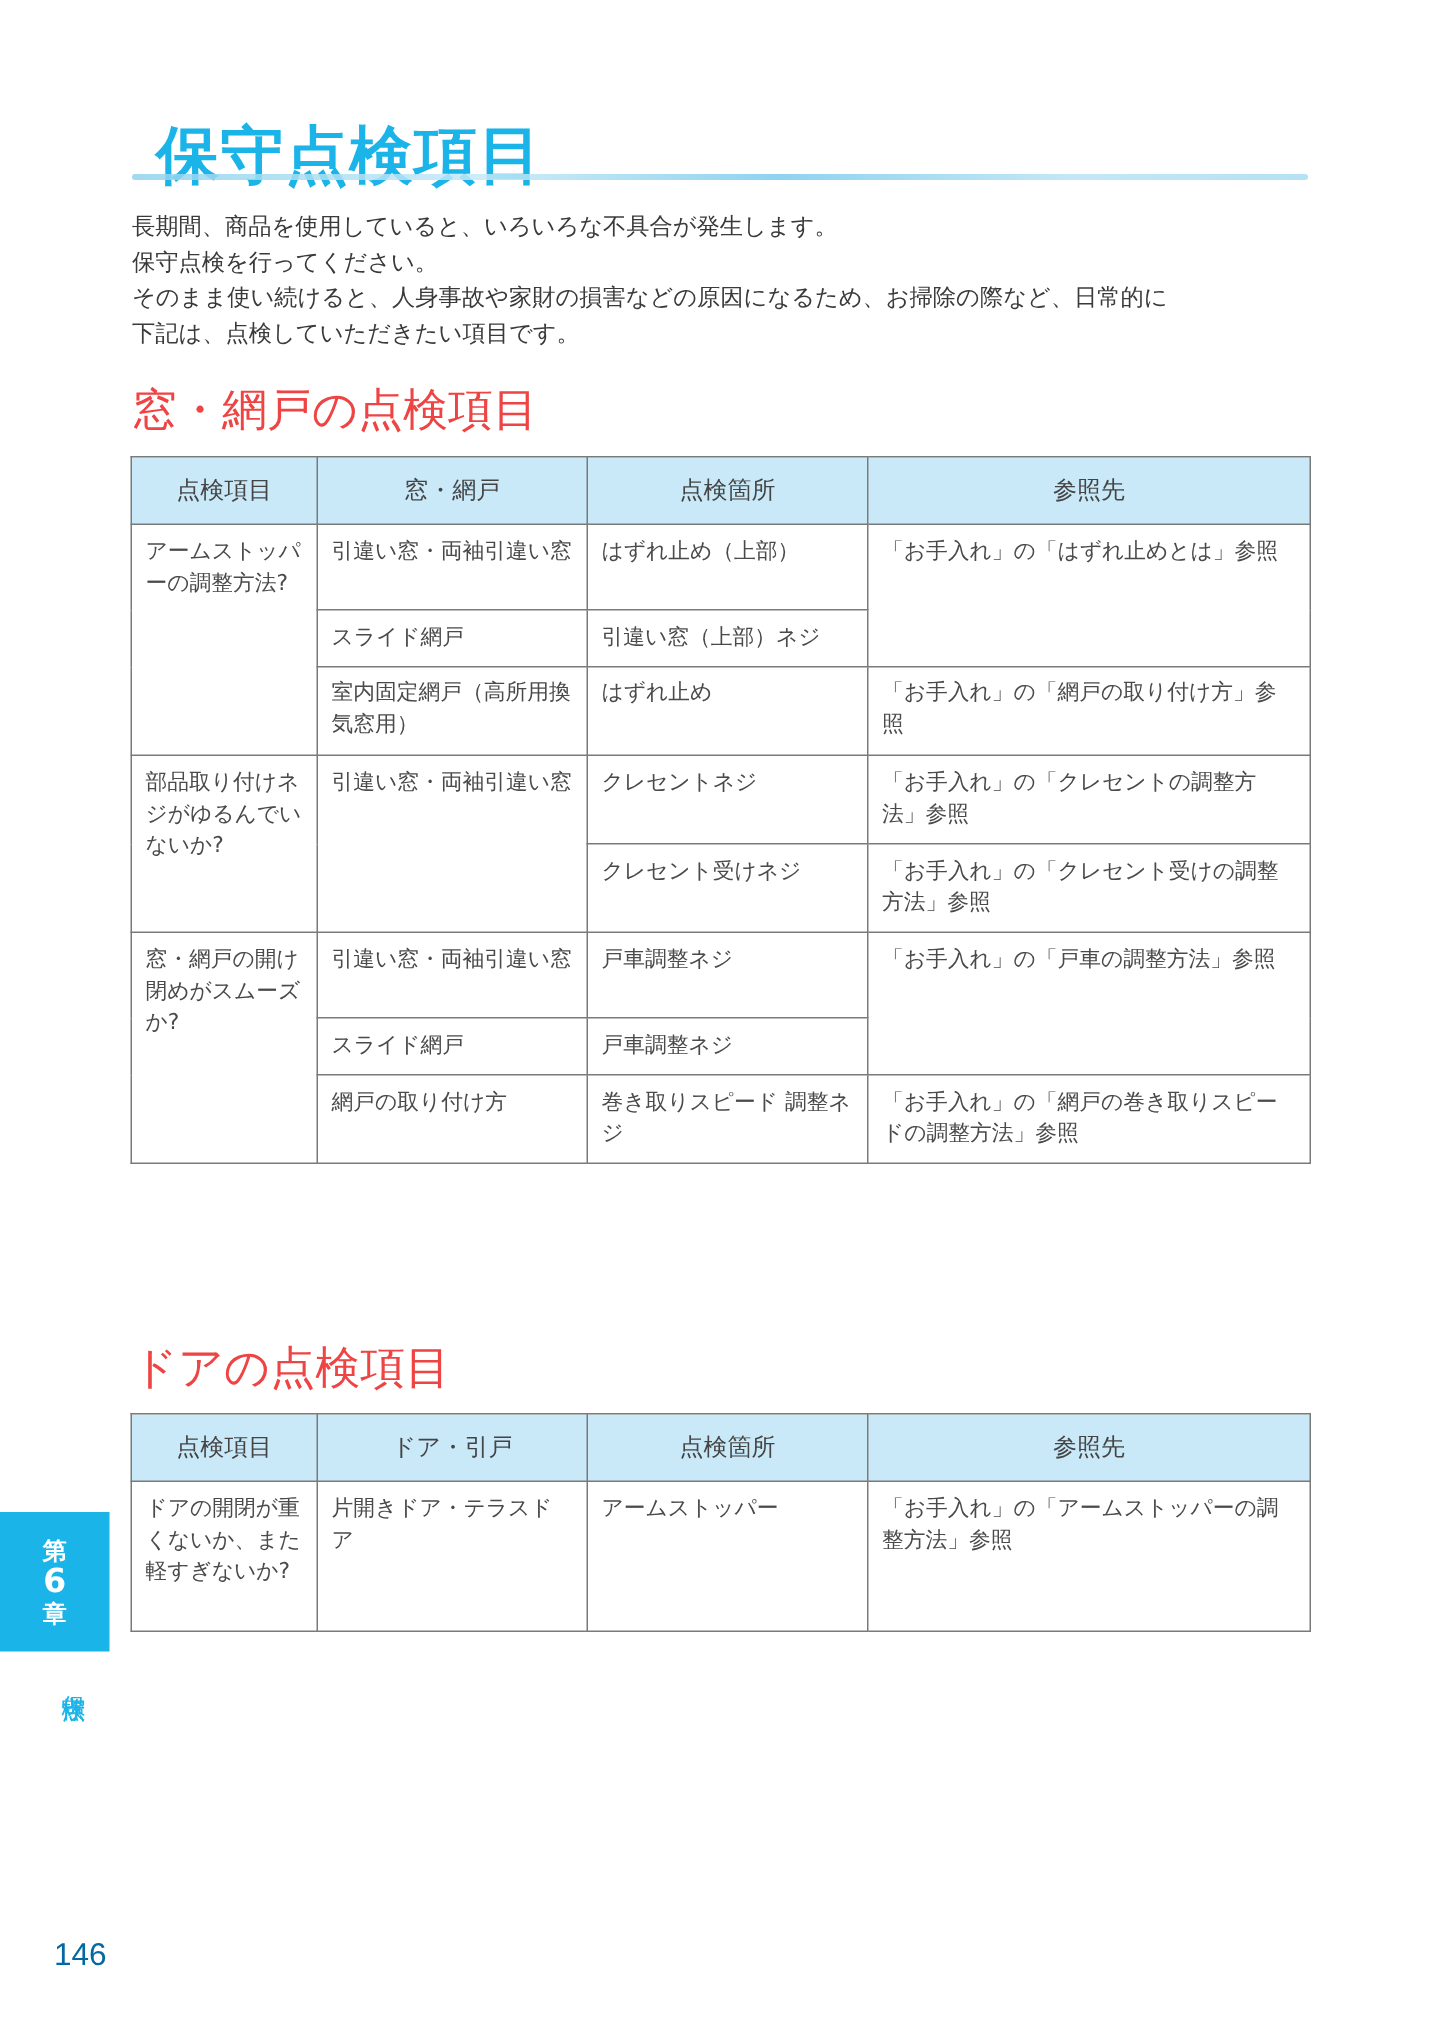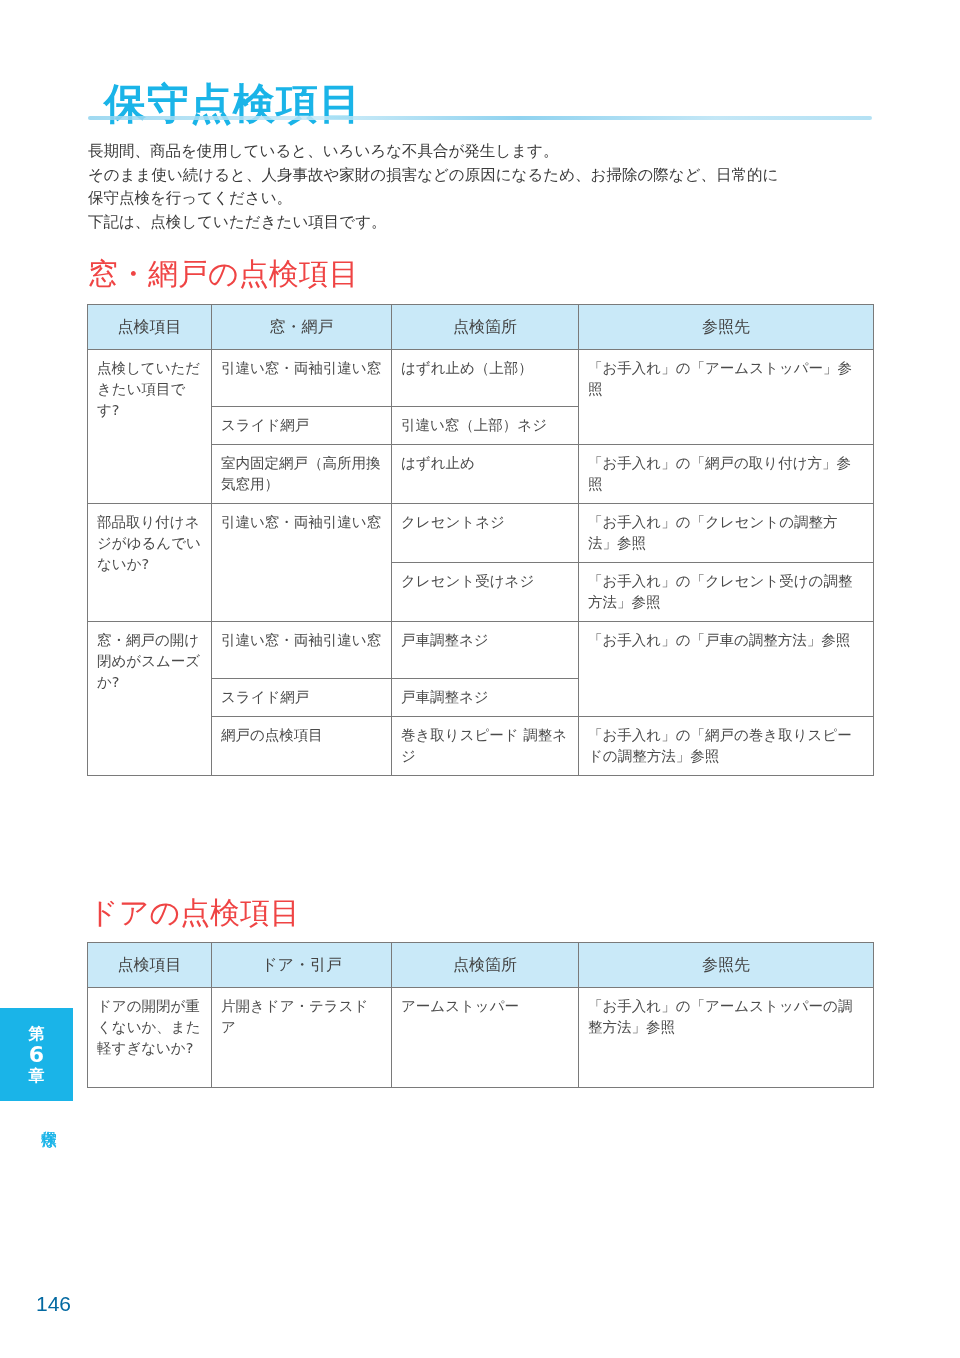--- a/index.html
+++ b/index.html
@@ -59,22 +59,22 @@
     }
   </style>
 </head>
 <body>
 
 <h1 class="page-title">保守点検項目</h1>
 <div class="title-rule"></div>
 
 <div class="intro">
   <p>長期間、商品を使用していると、いろいろな不具合が発生します。</p>
+  <p>保守点検を行ってください。</p>
   <p>そのまま使い続けると、人身事故や家財の損害などの原因になるため、お掃除の際など、日常的に</p>
-  <p>保守点検を行ってください。</p>
   <p>下記は、点検していただきたい項目です。</p>
 </div>
 
 <h2 class="section-title" style="top:254px;">窓・網戸の点検項目</h2>
 
 <table class="inspect" style="top:304px;">
   <colgroup>
       <col class="col1">
       <col class="col2">
       <col class="col3">
@@ -83,30 +83,30 @@
   <thead>
     <tr>
       <th>点検項目</th>
       <th>窓・網戸</th>
       <th>点検箇所</th>
       <th>参照先</th>
     </tr>
   </thead>
   <tbody>
     <tr style="height:57px;">
-      <td rowspan="3">点検していただきたい項目です?</td>
+      <td rowspan="3">アームストッパーの調整方法?</td>
       <td>引違い窓・両袖引違い窓</td>
       <td>はずれ止め（上部）</td>
-      <td rowspan="2">「お手入れ」の「アームストッパー」参照</td>
+      <td rowspan="2">「お手入れ」の「はずれ止めとは」参照</td>
     </tr>
     <tr style="height:35px;">
       <td>スライド網戸</td>
       <td>引違い窓（上部）ネジ</td>
     </tr>
-    <tr style="height:57px;">
+    <tr style="height:57px;font-family:Liberation Mono, monospace;">
       <td>室内固定網戸（高所用換気窓用）</td>
       <td>はずれ止め</td>
       <td>「お手入れ」の「網戸の取り付け方」参照</td>
     </tr>
     <tr style="height:57px;">
       <td rowspan="2">部品取り付けネジがゆるんでいないか?</td>
       <td rowspan="2">引違い窓・両袖引違い窓</td>
       <td>クレセントネジ</td>
       <td>「お手入れ」の「クレセントの調整方法」参照</td>
     </tr>
@@ -118,21 +118,21 @@
       <td rowspan="3">窓・網戸の開け閉めがスムーズか?</td>
       <td>引違い窓・両袖引違い窓</td>
       <td>戸車調整ネジ</td>
       <td rowspan="2">「お手入れ」の「戸車の調整方法」参照</td>
     </tr>
     <tr style="height:35px;">
       <td>スライド網戸</td>
       <td>戸車調整ネジ</td>
     </tr>
     <tr style="height:57px;">
-      <td>網戸の点検項目</td>
+      <td>網戸の取り付け方</td>
       <td>巻き取りスピード 調整ネジ</td>
       <td>「お手入れ」の「網戸の巻き取りスピードの調整方法」参照</td>
     </tr>
   </tbody>
 </table>
 
 <h2 class="section-title" style="top:893px;">ドアの点検項目</h2>
 
 <table class="inspect" style="top:942px;">
   <colgroup>

